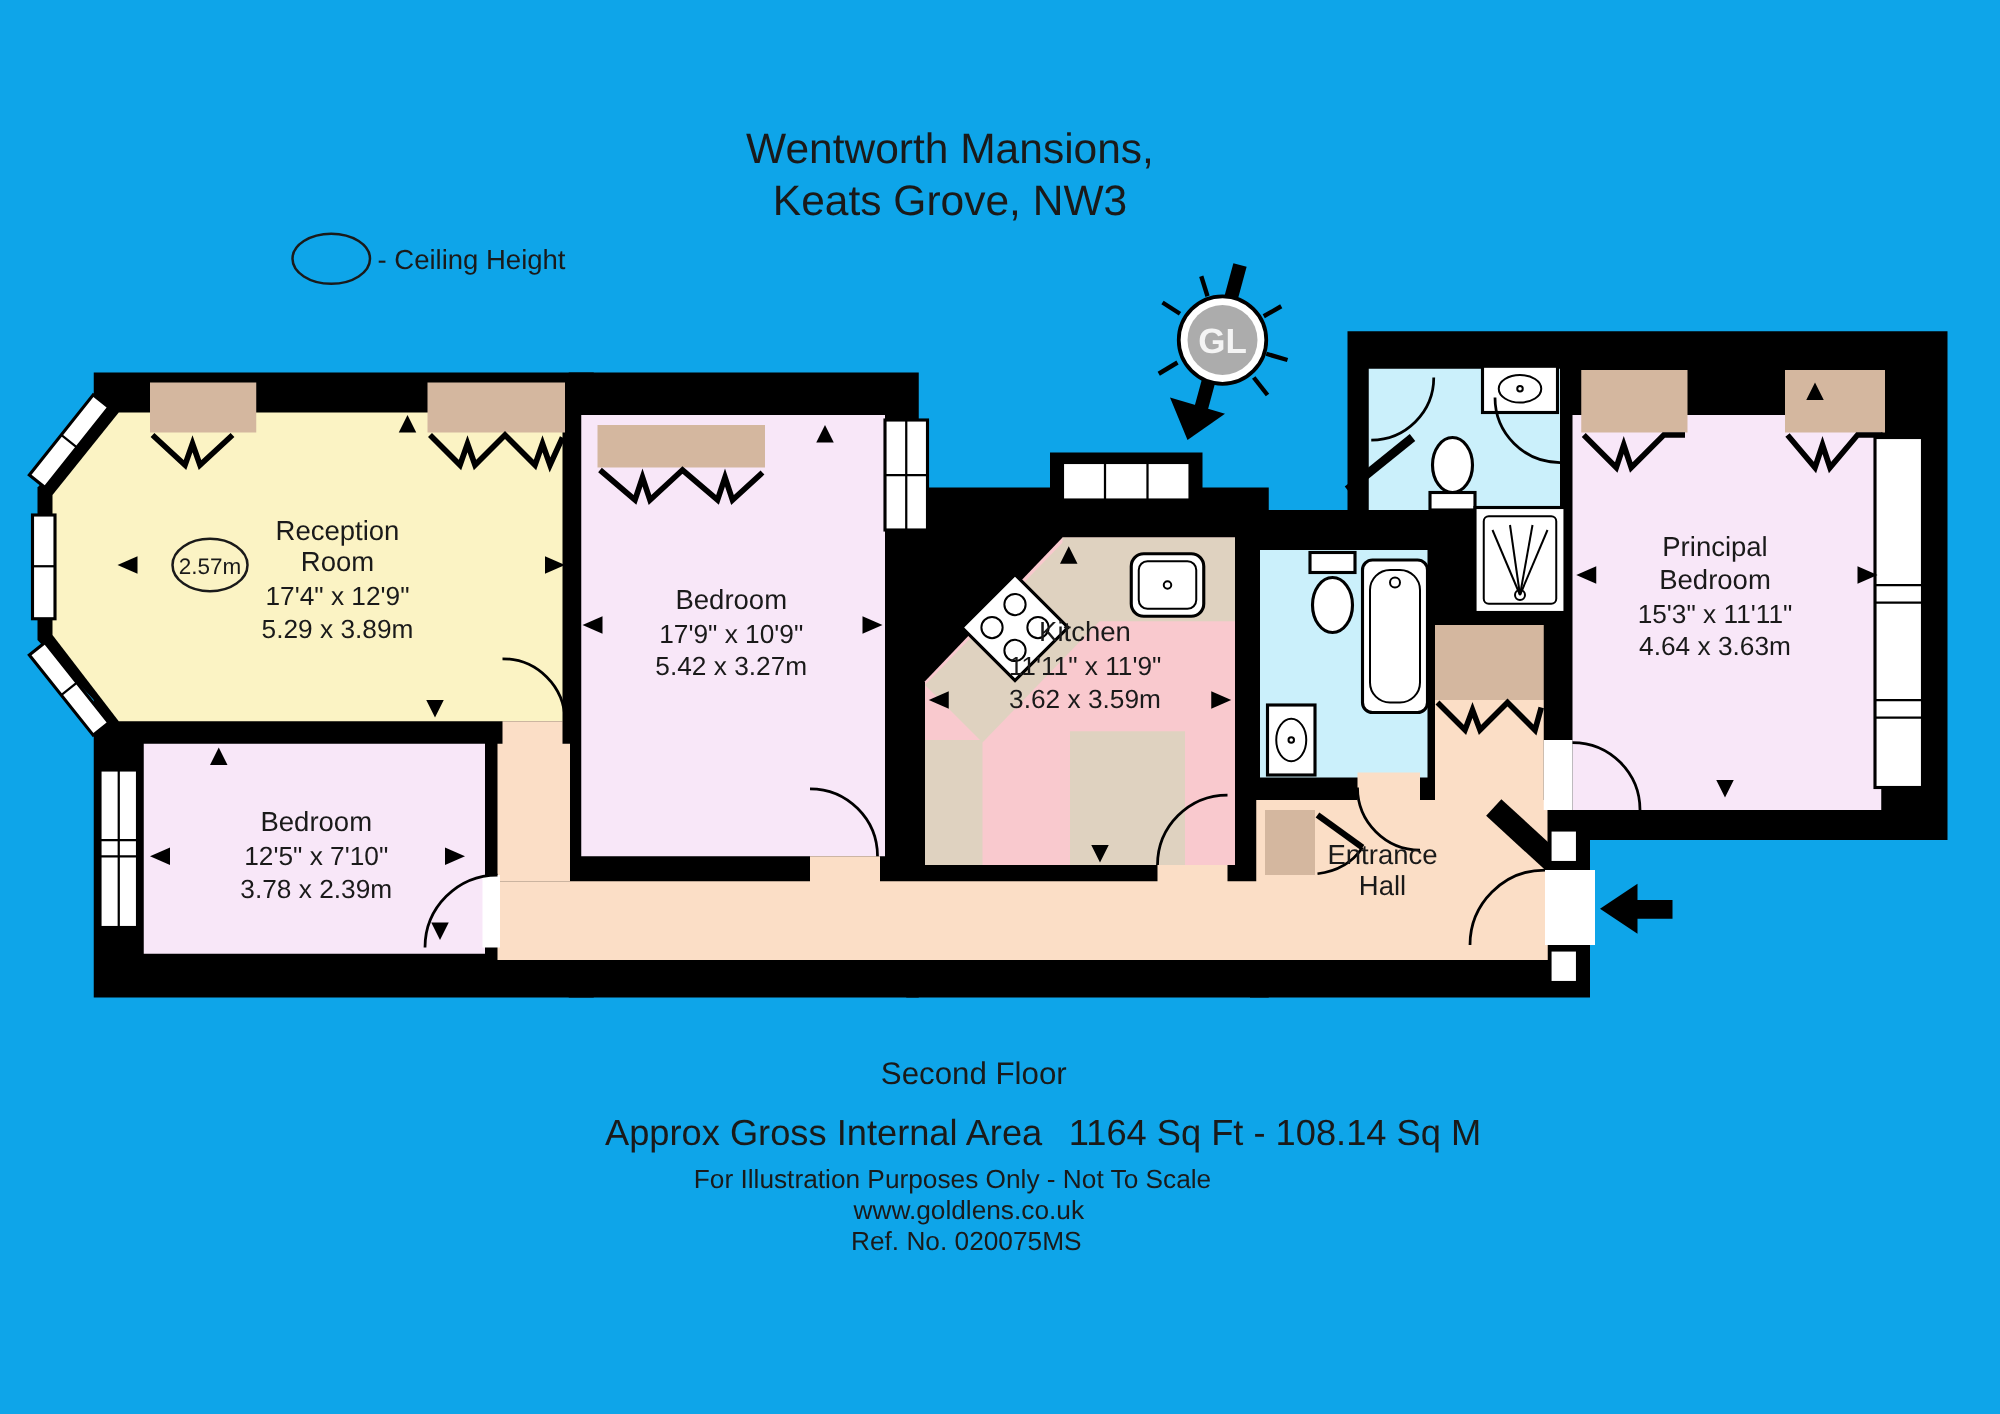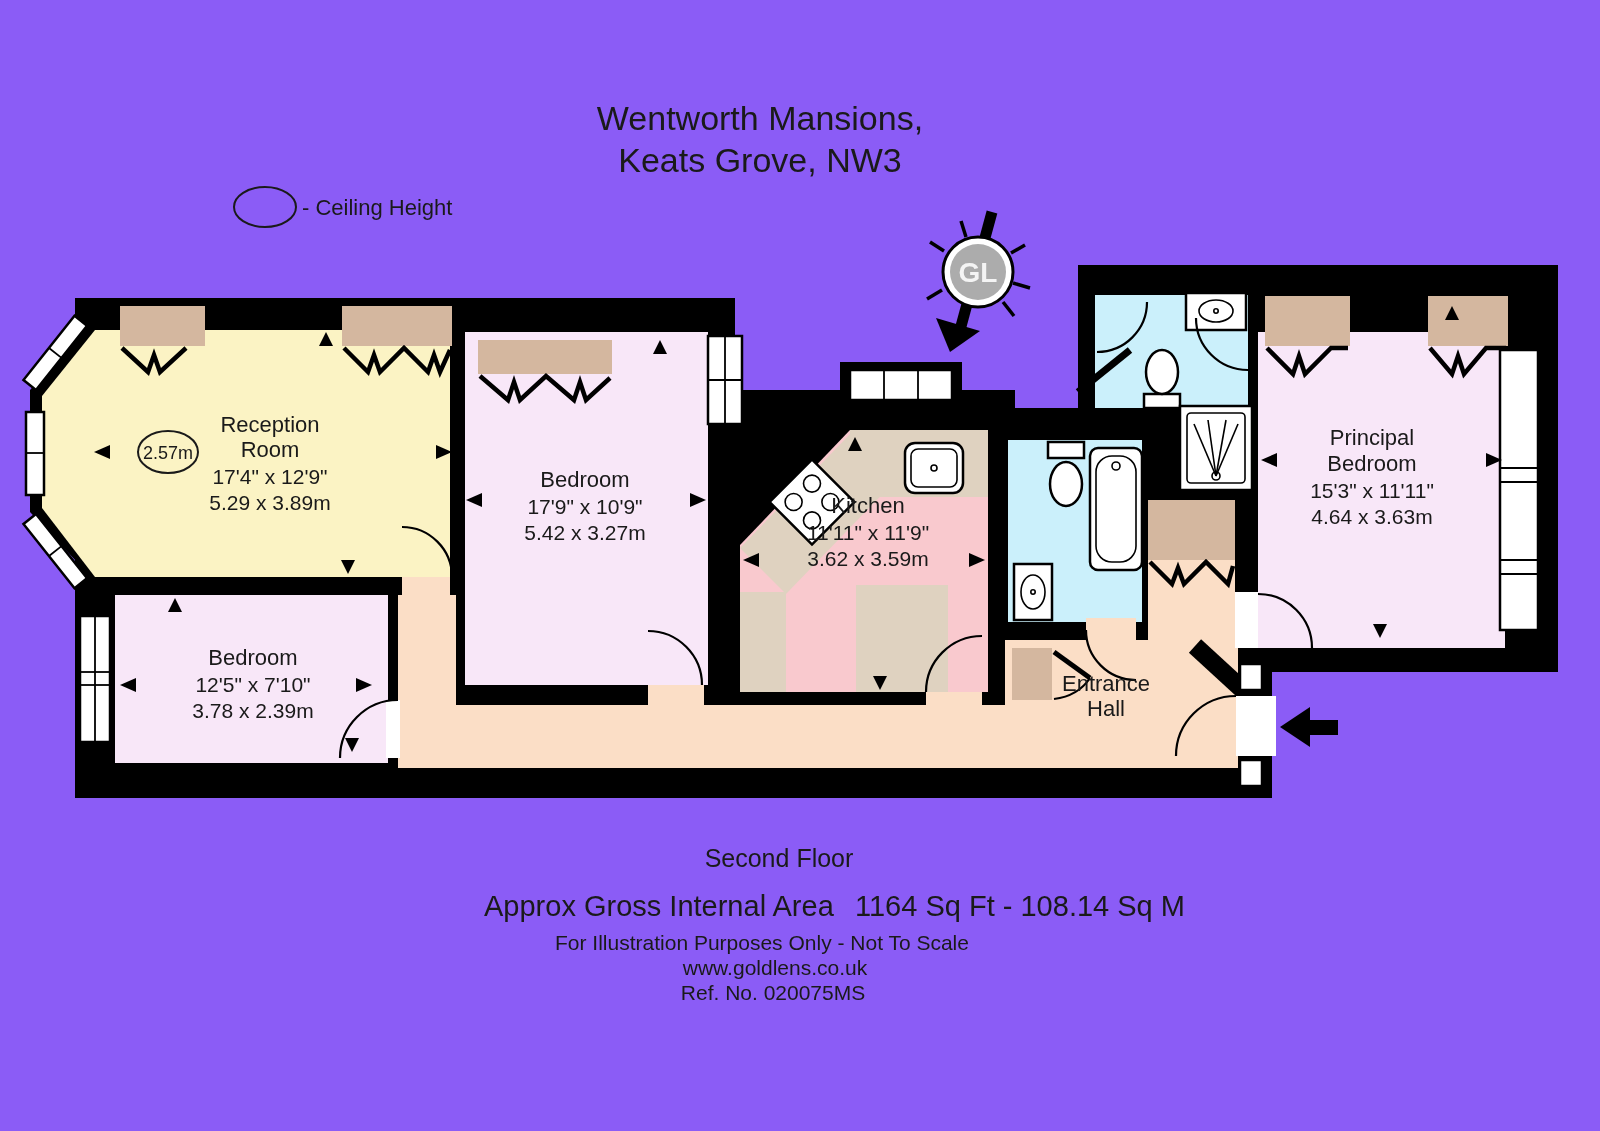--- a/index.html
+++ b/index.html
@@ -1,16 +1,16 @@
 <!DOCTYPE html>
 <html><head>
 <meta charset="utf-8">
 <style>
   html,body{margin:0;padding:0;background:#ffffff;}
-  .page{width:1600px;height:1131px;position:relative;background:#8b5cf6;overflow:hidden;}
+  .page{width:1600px;height:1131px;position:relative;background:#0ea5e9;overflow:hidden;}
   svg{display:block;}
   text{font-family:"Liberation Sans","DejaVu Sans",sans-serif;fill:#1a1a1a;}
   .t-title{font-size:34px;text-anchor:middle;}
   .t-room{font-size:22px;text-anchor:middle;}
   .t-dim{font-size:21px;text-anchor:middle;}
   .t-ceiling{font-size:18px;text-anchor:middle;}
   .t-legend{font-size:22px;}
   .t-floor{font-size:25px;text-anchor:middle;}
   .t-area{font-size:29px;}
   .t-small{font-size:21px;text-anchor:middle;}

